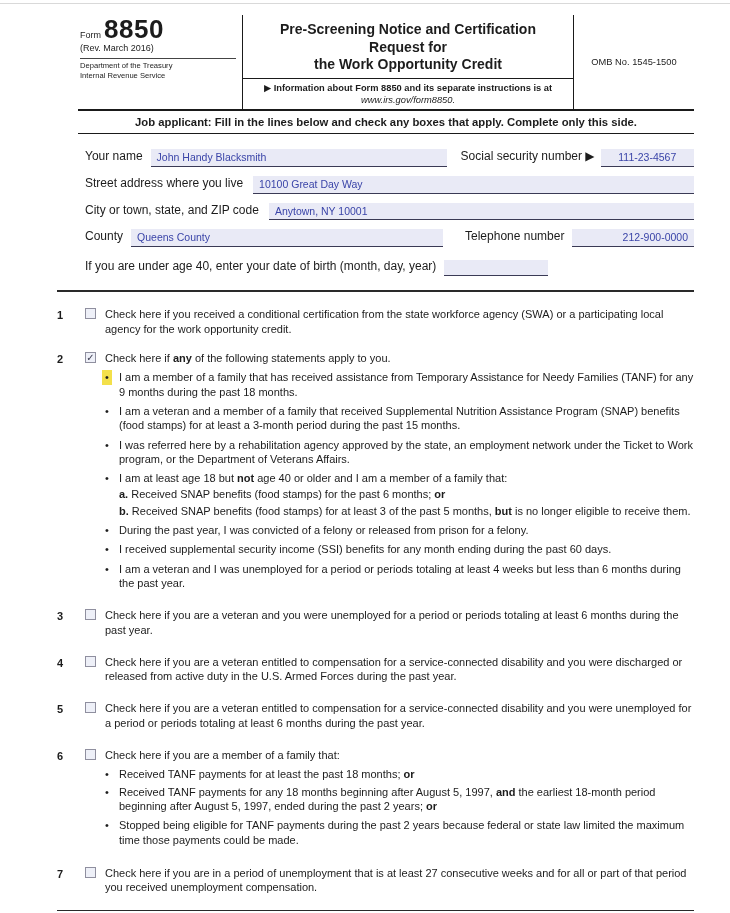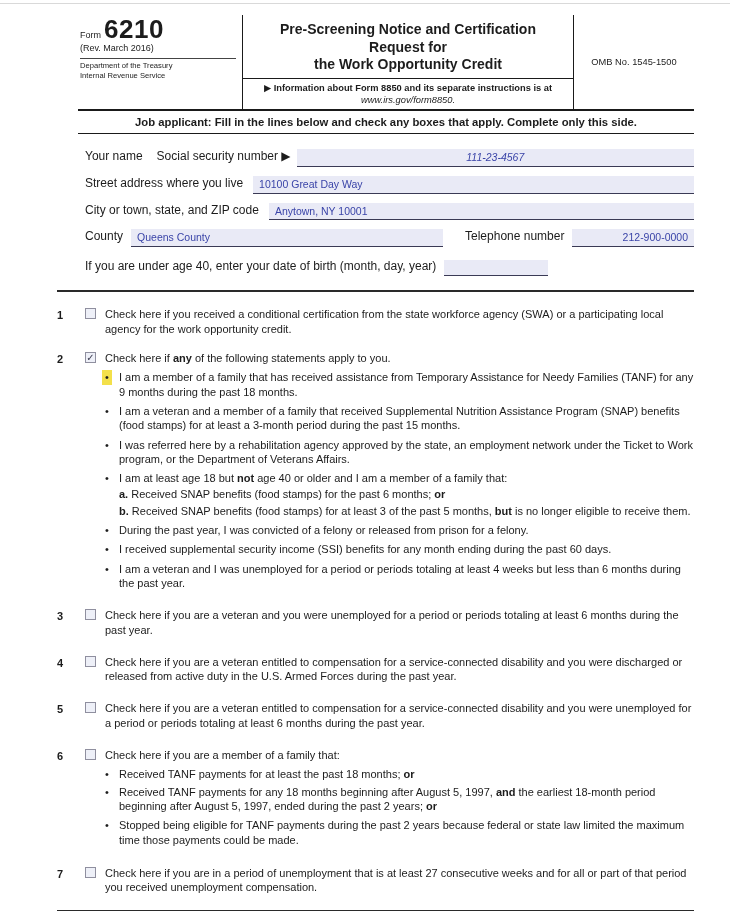--- a/index.html
+++ b/index.html
@@ -60,21 +60,21 @@
 </head>
 <body>
 
 <div class="topline"></div>
 <div class="page">
 
   <div class="hdr">
     <div class="hdr-left">
       <div class="form-line">
         <span class="form-word">Form</span>
-        <span class="form-num-big">6210</span>
+        <span class="form-num-big">8850</span>
       </div>
       <div class="rev">(Rev. March 2016)</div>
       <div class="dept">
         <div>Department of the Treasury</div>
         <div>Internal Revenue Service</div>
       </div>
     </div>
     <div class="hdr-center">
       <div class="title">
         <div>Pre-Screening Notice and Certification Request for</div>
@@ -83,22 +83,23 @@
       <div class="infoline"><span style="font-weight: bold;">▶ Information about Form 8850 and its separate instructions is at </span><span style="font-weight: normal; font-style: italic; text-align: center;">www.irs.gov/form8850.</span></div>
     </div>
     <div class="hdr-right">OMB No. 1545-1500</div>
   </div>
 
   <div class="banner">Job applicant: Fill in the lines below and check any boxes that apply. Complete only this side.</div>
 
   <div class="fields">
     <div class="frow">
       <span class="flabel">Your name</span>
+      <span class="fill" style="width:296px; margin-left:8px;">John Handy Blacksmith</span>
       <span class="flabel" style="margin-left:14px;">Social security number ▶</span>
-      <span class="fill center grow" style="margin-left:6px;font-style:italic;">111-23-4567</span>
+      <span class="fill center grow" style="margin-left:6px;">111-23-4567</span>
     </div>
     <div class="frow">
       <span class="flabel">Street address where you live</span>
       <span class="fill grow" style="margin-left:10px;">10100 Great Day Way</span>
     </div>
     <div class="frow">
       <span class="flabel">City or town, state, and ZIP code</span>
       <span class="fill grow" style="margin-left:10px;">Anytown, NY 10001</span>
     </div>
     <div class="frow">

